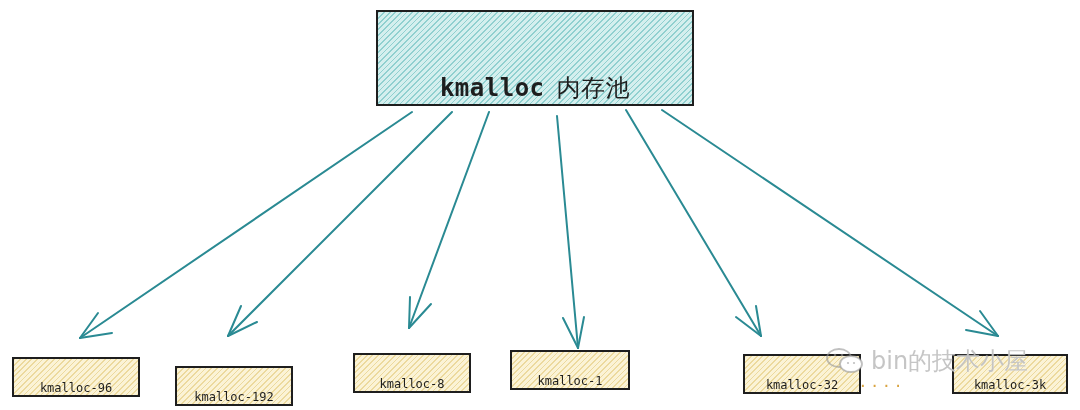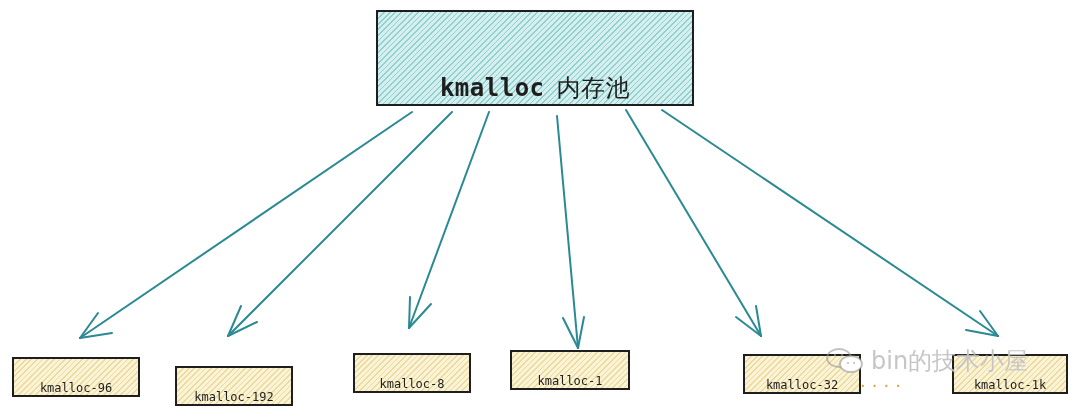--- a/index.html
+++ b/index.html
@@ -94,21 +94,21 @@
 <div class="box leaf" style="left:353px; top:353px; width:118px;">
   <span>kmalloc-8</span>
 </div>
 <div class="box leaf" style="left:510px; top:350px; width:120px;">
   <span>kmalloc-1</span>
 </div>
 <div class="box leaf" style="left:699px; top:354px; width:118px;margin-left:44px;">
   <span>kmalloc-32</span>
 </div>
 <div class="box leaf" style="left:952px; top:354px; width:116px;">
-  <span>kmalloc-1k</span>
+  <span>kmalloc-3k</span>
 </div>
 
 <div class="dots">....</div>
 
 <div class="watermark">
   <svg width="40" height="30" viewBox="0 0 40 30">
     <g fill="none" stroke="rgba(150,150,150,0.6)" stroke-width="1.8">
       <ellipse cx="14" cy="12" rx="12" ry="9"></ellipse>
       <ellipse cx="26" cy="18" rx="11" ry="8" fill="#fff"></ellipse>
     </g>

